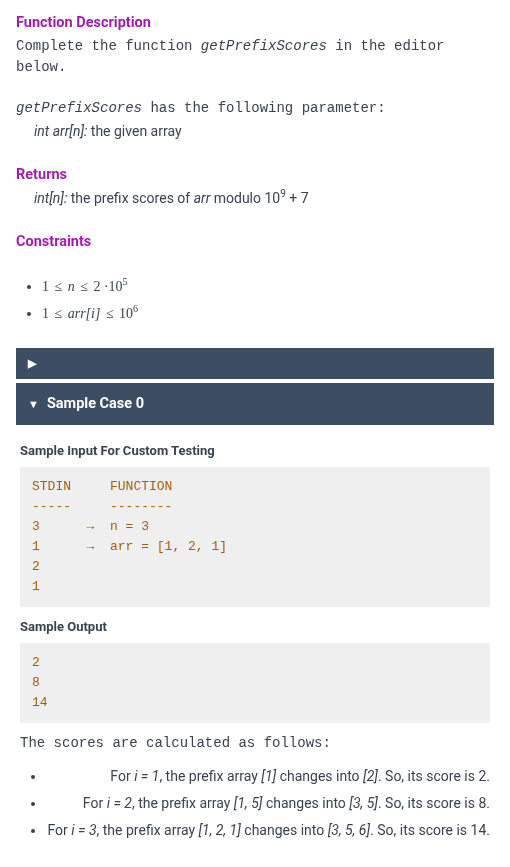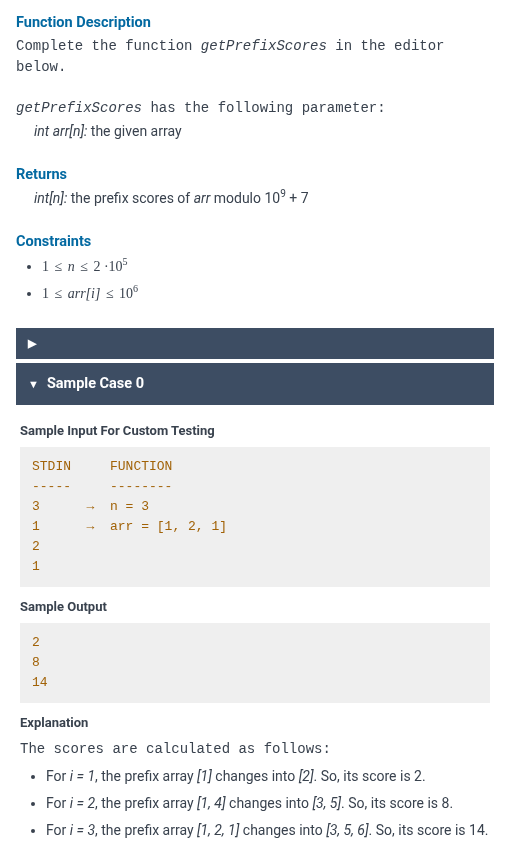--- a/index.html
+++ b/index.html
@@ -8,42 +8,42 @@
     font-size: 14px;
     color: #39424e;
     background: #ffffff;
     width: 510px;
     padding: 12px 16px 16px 16px;
     line-height: 1.5;
   }
   .section-heading {
     font-weight: 700;
     font-size: 14.5px;
-    color: #0369a1;
+    color: #a21caf;
     margin-bottom: 2px;
   }
   .para {
     color: #39424e;
     font-size: 14px;
     margin-bottom: 20px;
     font-family: Liberation Mono, monospace;
   }
   .para.tight { margin-bottom: 2px; }
   .italic { font-style: italic; }
   .indent-desc {
     padding-left: 18px;
     margin-bottom: 22px;
     font-size: 14px;
   }
   .indent-desc .italic { font-style: italic; }
   sup { font-size: 0.72em; vertical-align: super; line-height: 0; }
   ul.bullets {
     list-style: disc;
     padding-left: 26px;
-    margin-top: 4px;
+    margin-top: 24px;
     margin-bottom: 24px;
   }
   ul.bullets li {
     margin-bottom: 6px;
     font-size: 14px;
   }
   .constraint-math {
     font-family: "Times New Roman", Times, serif;
     font-style: italic;
     font-size: 14px;
@@ -89,21 +89,22 @@
     font-size: 13px;
     line-height: 1.55;
     color: #a16207;
     white-space: pre;
     overflow-x: auto;
     margin-bottom: 10px;
   }
   .explain-list {
     list-style: disc;
     padding-left: 26px;
-    margin-top: 6px;
+    margin-top: 12px;
+    text-align: right;
   }
   .explain-list li {
     margin-bottom: 6px;
     font-size: 14px;
   }
 </style>
 </head>
 <body>
 
 <div class="section-heading">Function Description</div>
@@ -153,26 +154,25 @@
 3      →  n = 3
 1      →  arr = [1, 2, 1]
 2
 1</pre>
 
   <div class="sub-heading">Sample Output</div>
   <pre class="codeblock">2
 8
 14</pre>
 
-  <div class="sub-heading">Explanation</div>
   <p class="para tight">The scores are calculated as follows:</p>
   <ul class="explain-list">
     <li>
       <span>For </span><span class="italic">i = 1</span><span>, the prefix array </span><span class="italic">[1]</span><span> changes into </span><span class="italic">[2]</span><span>. So, its score is 2.</span>
     </li>
     <li>
-      <span>For </span><span class="italic">i = 2</span><span>, the prefix array </span><span class="italic">[1, 4]</span><span> changes into </span><span class="italic">[3, 5]</span><span>. So, its score is 8.</span>
+      <span>For </span><span class="italic">i = 2</span><span>, the prefix array </span><span class="italic">[1, 5]</span><span> changes into </span><span class="italic">[3, 5]</span><span>. So, its score is 8.</span>
     </li>
     <li>
       <span>For </span><span class="italic">i = 3</span><span>, the prefix array </span><span class="italic">[1, 2, 1]</span><span> changes into </span><span class="italic">[3, 5, 6]</span><span>. So, its score is 14.</span>
     </li>
   </ul>
 </div>
 
 </body></html>

